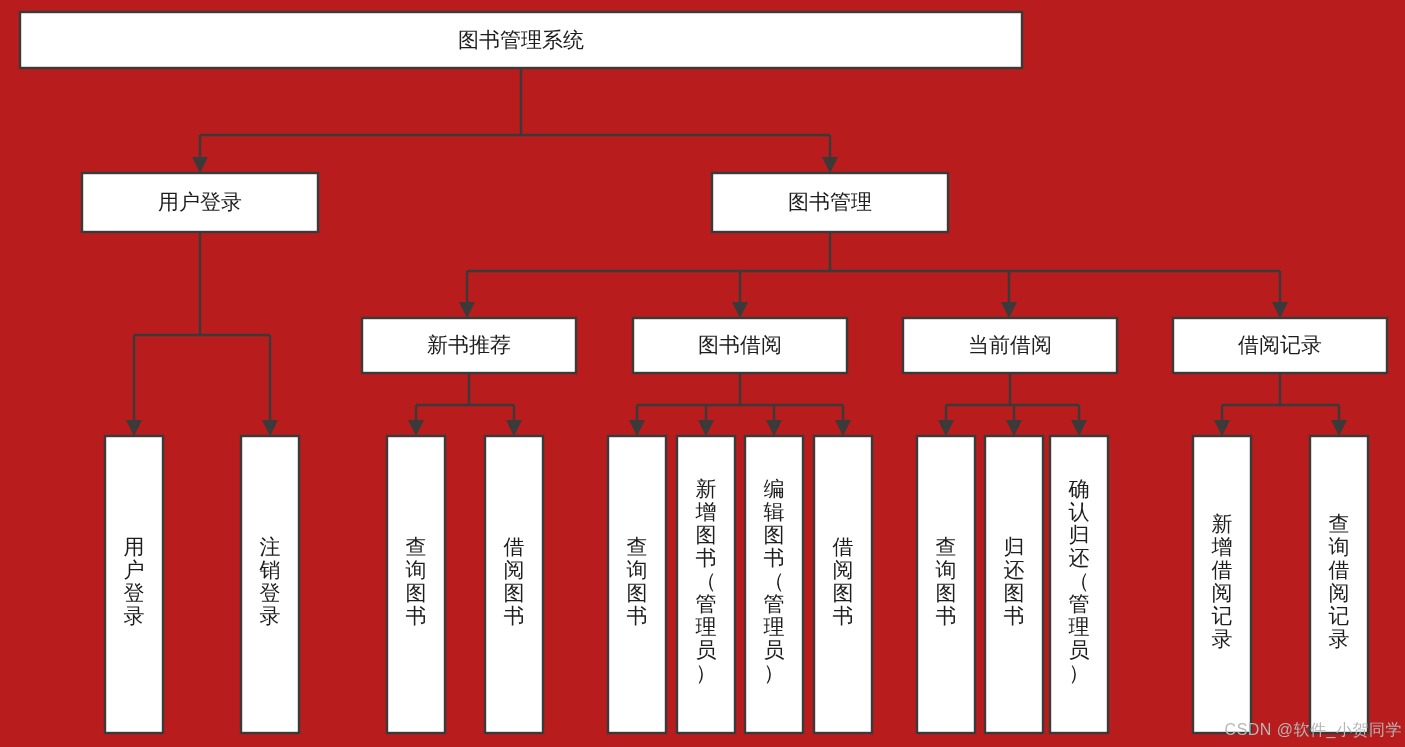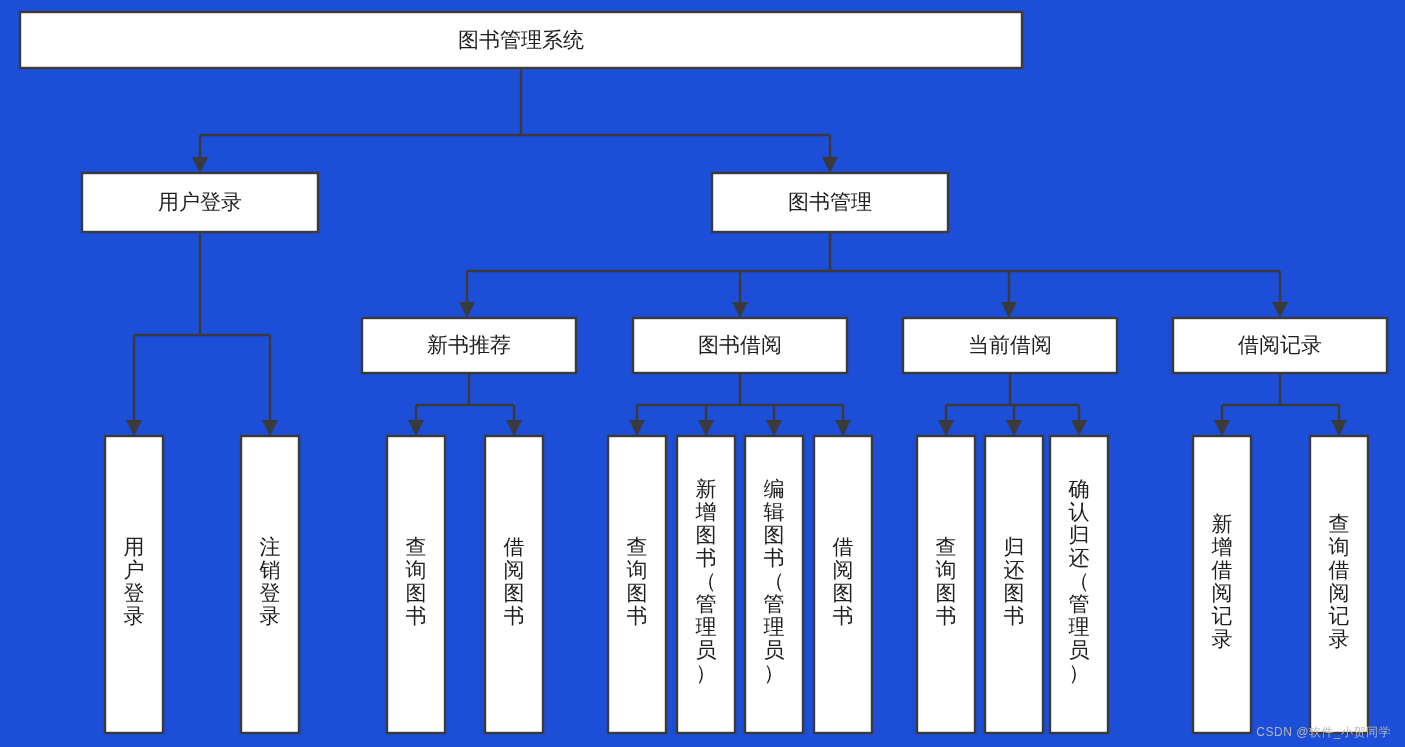--- a/index.html
+++ b/index.html
@@ -11,21 +11,21 @@
   body {
     font-family: "Liberation Sans", "DejaVu Sans", sans-serif;
     width: 1405px;
     height: 747px;
     overflow: hidden;
   }
   #diagram-root {
     position: relative;
     width: 1405px;
     height: 747px;
-    background: #1d4ed8;
+    background: #b91c1c;
     text-align: center;
   }
   svg#flowchart {
     position: absolute;
     left: 0;
     top: 0;
     width: 1405px;
     height: 747px;
     display: block;
   }
@@ -53,24 +53,24 @@
   }
   .node-label-v {
     fill: #1d1d1d;
     font-family: "Liberation Sans", "DejaVu Sans", sans-serif;
     font-size: 21px;
     text-anchor: middle;
     dominant-baseline: middle;
   }
   .watermark-text {
     position: absolute;
-    right: 14px;
+    right: 3px;
     bottom: 6px;
     font-family: "Liberation Sans", "DejaVu Sans", sans-serif;
-    font-size: 12px;
+    font-size: 16px;
     color: #b6b6b6;
     white-space: nowrap;
     letter-spacing: 0.5px;
     pointer-events: none;
   }
 </style>
 </head>
 <body>
 
 <div id="diagram-root">

